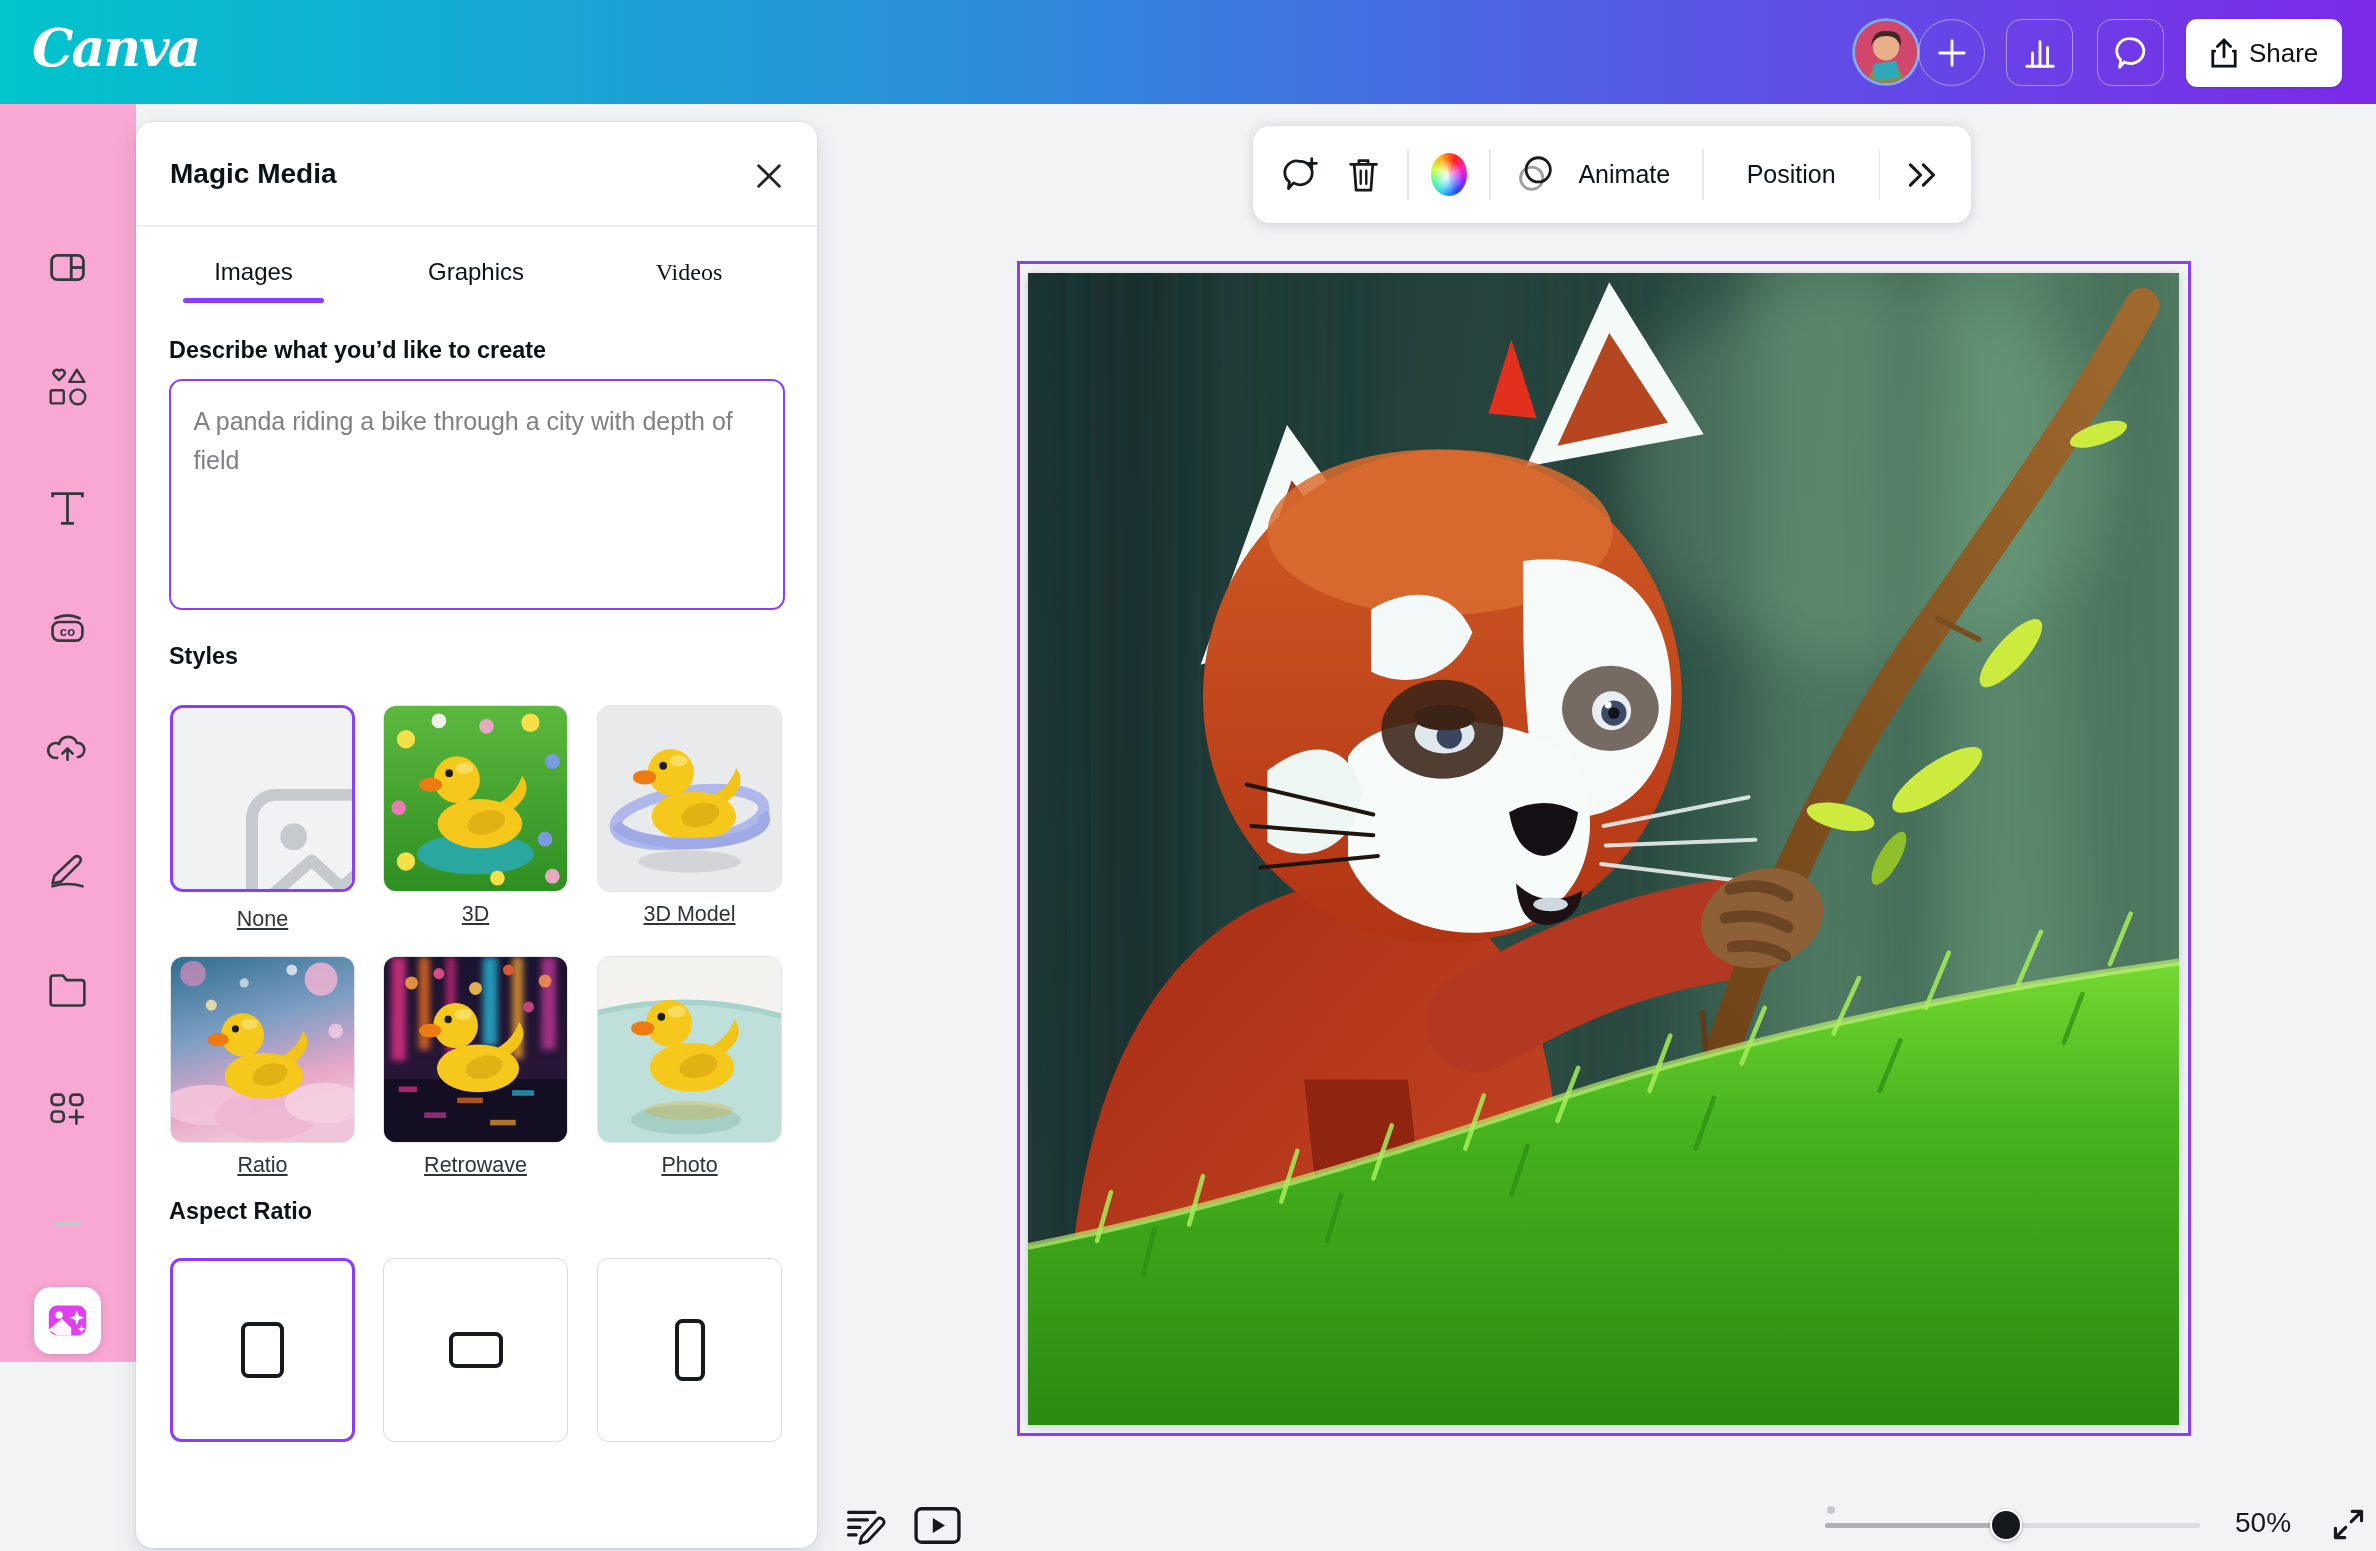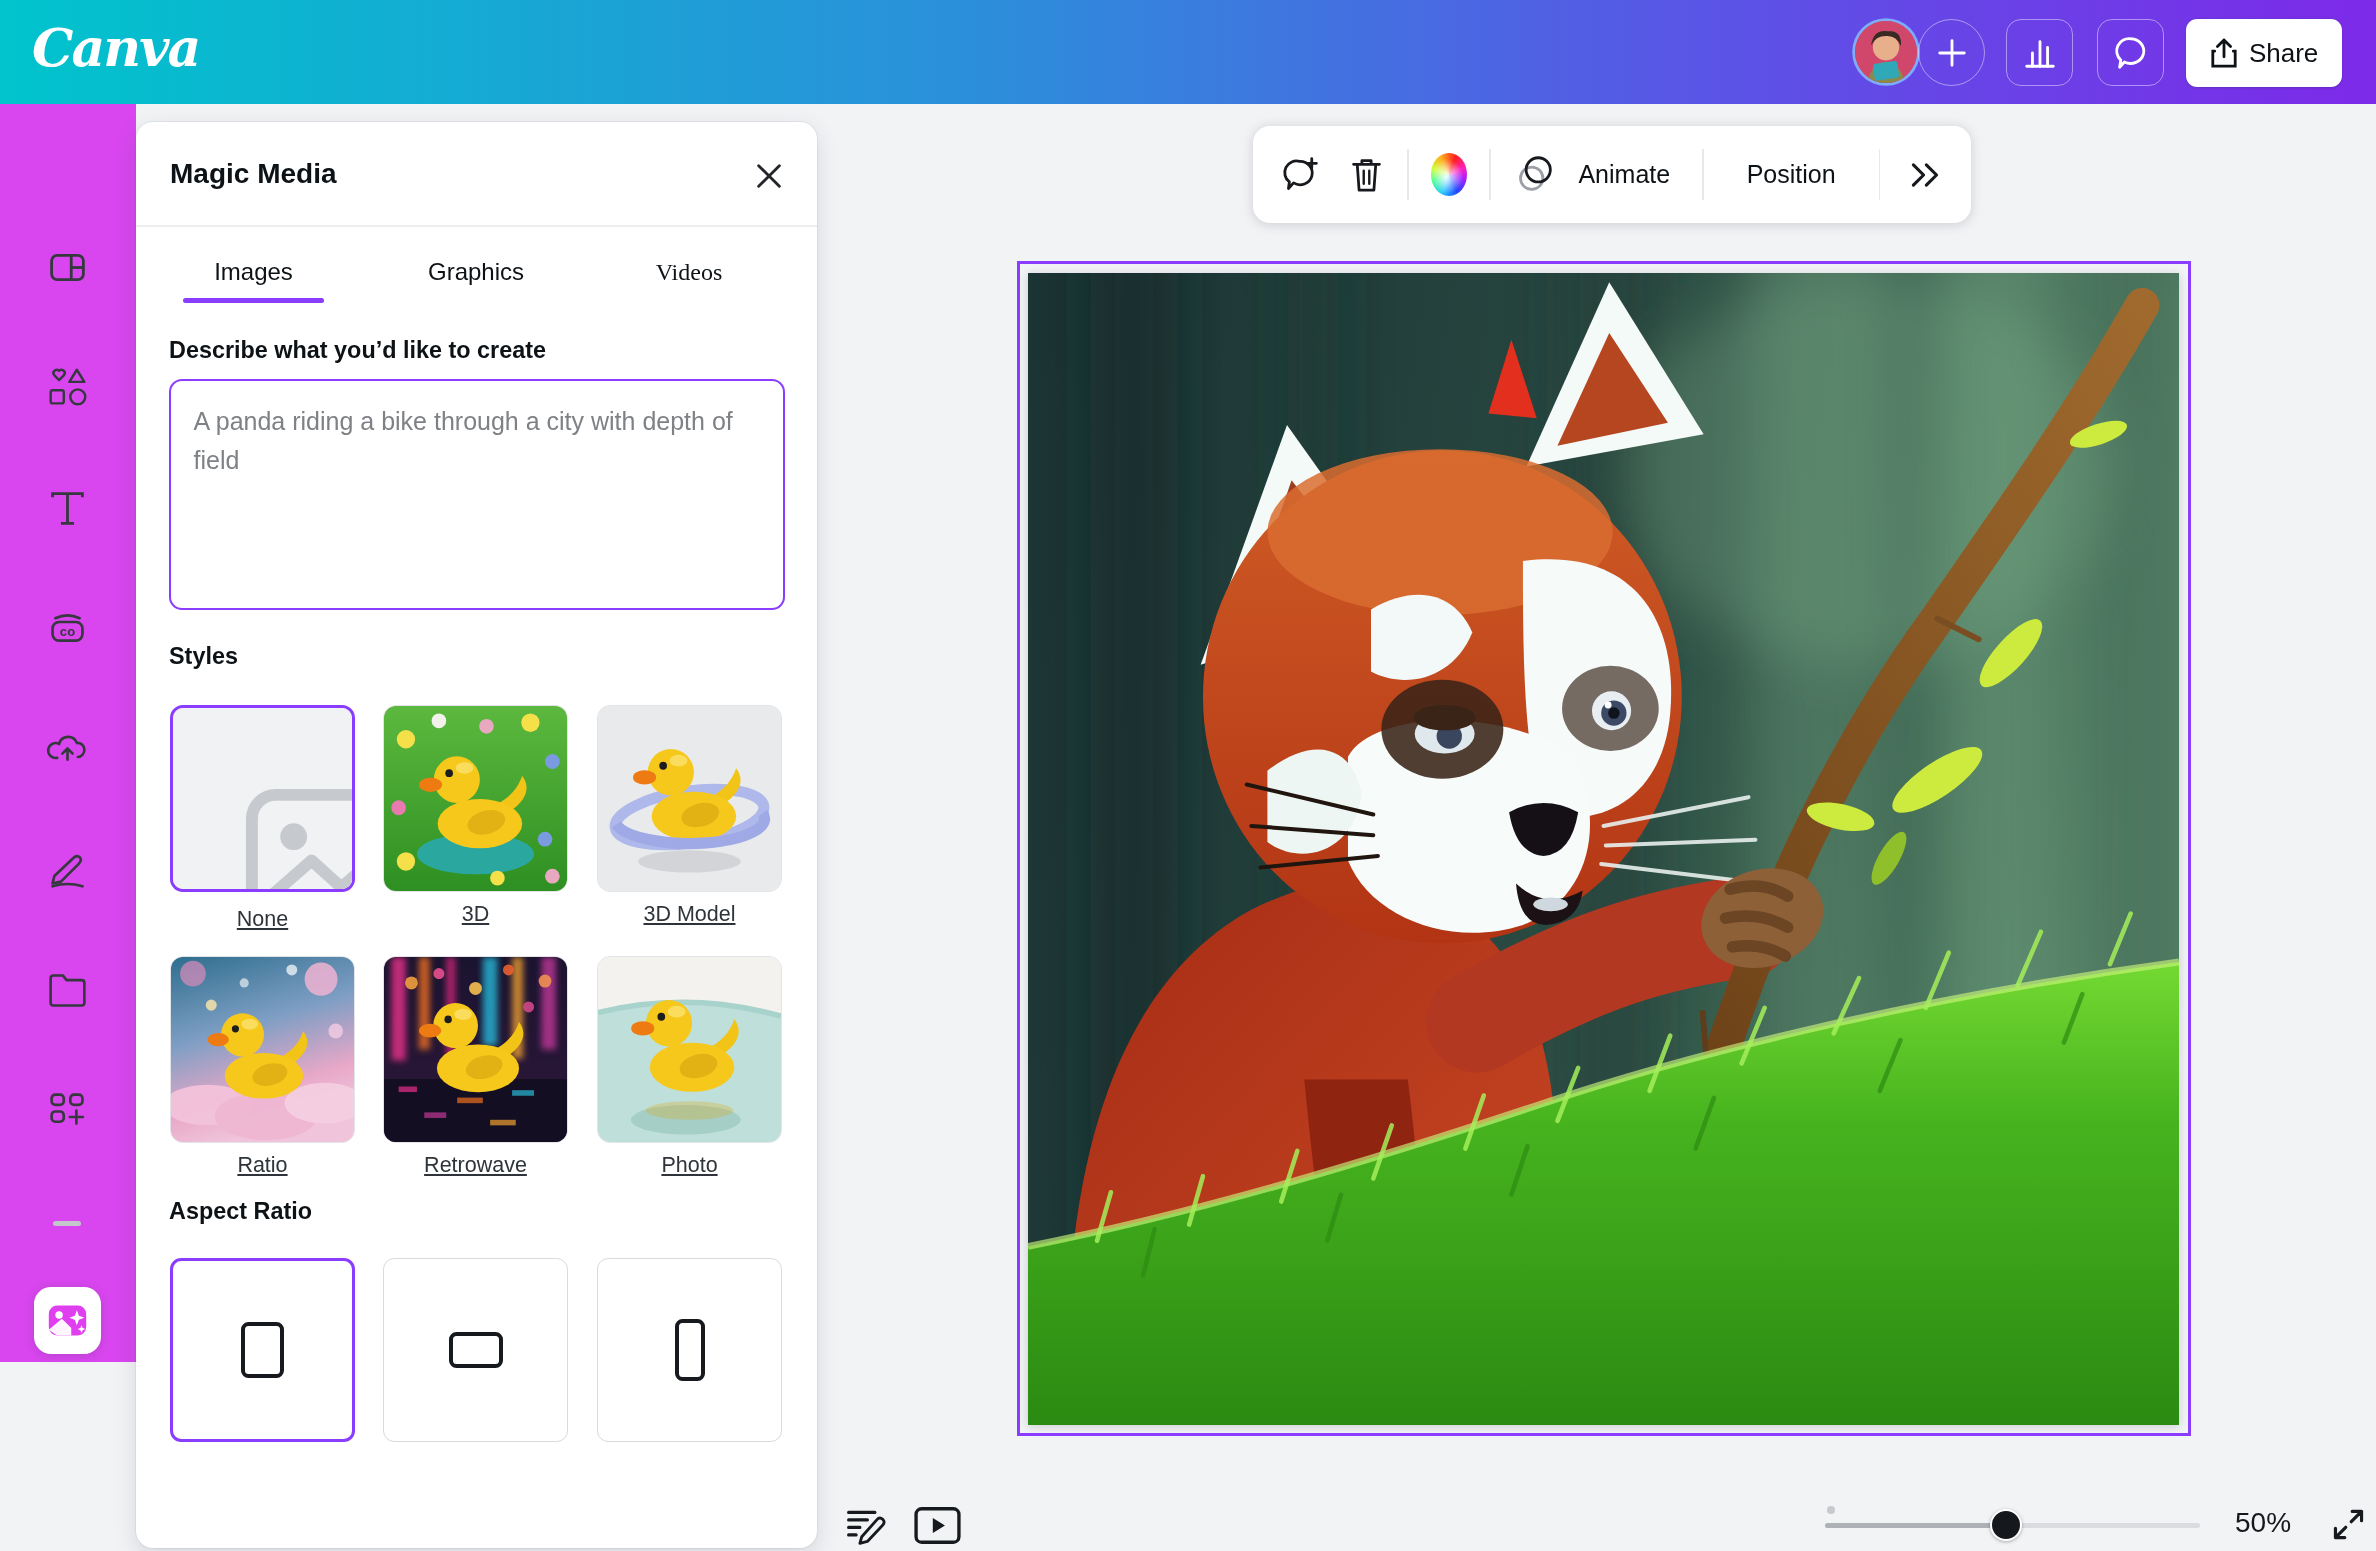--- a/index.html
+++ b/index.html
@@ -15,21 +15,21 @@
   .avatar { position:absolute; left:1855px; top:20.6px; width:62px; height:62px; border-radius:50%;
             overflow:hidden; background:#d1476b; box-shadow:0 0 0 2.8px rgba(130,190,255,.85); }
   .ghost-btn { position:absolute; top:19px; width:67px; height:67px; border:1.4px solid rgba(255,255,255,.45);
                border-radius:15px; display:flex; align-items:center; justify-content:center; color:#fff; }
   .ghost-btn.circle { border-radius:50%; }
   .share-btn { position:absolute; left:2186px; top:19px; width:156px; height:68px; background:#fff;
                border-radius:11.2px; display:flex; align-items:center; justify-content:center; gap:11.2px;
                font-size:26px; font-weight:500; color:#0d1216; box-shadow:0 0.9px 2.8px rgba(0,0,0,.15); }
 
   
-  .sidebar { position:absolute; left:0; top:104px; width:136px; height:1258px; background:#d946ef; }
+  .sidebar { position:absolute; left:0; top:104px; width:136px; height:1258px; background:#f9a8d4; }
   .side-item { position:absolute; left:34px; width:67px; height:67px; display:flex;
                align-items:center; justify-content:center; color:#35393d; border-radius:13px; }
   .side-dash { position:absolute; left:53px; width:28px; height:4.7px; border-radius:2.8px; background:#c3c6ca; }
   .mm-btn { position:absolute; left:34px; top:1183px; width:67px; height:67px; background:#fff;
             border-radius:17px; display:flex; align-items:center; justify-content:center;
             box-shadow:0 1.9px 9.4px rgba(40,50,60,.18); }
 
   
   .panel { position:absolute; left:136px; top:122px; width:681px; height:1426px; background:#fff;
            border-radius:17px; box-shadow:0 0 0 0.9px rgba(64,87,109,.08),0 7.5px 22.5px rgba(57,76,96,.16);padding-left:23px; }
@@ -61,21 +61,21 @@
   .sel-frame { position:absolute; left:881px; top:157px; width:1174px; height:1175px;
                border:3.7px solid #8b3dff; }
   .page-img { position:absolute; left:892px; top:169px; width:1151px; height:1152px; background:#22403e;
               box-shadow:0 1.9px 9.4px rgba(30,40,50,.2); }
   .page-img svg { display:block; width:100%; height:100%; }
 
   
   .toolbar { position:absolute; left:1253px; top:126px; width:718px; height:97px; background:#fff;
              border-radius:17px; box-shadow:0 1.9px 11.2px rgba(40,50,60,.18); display:flex;
              align-items:center; padding:0 28px; gap:22.5px; }
-  .tool-ic { width:49px; height:49px; display:flex; align-items:center; justify-content:flex-end; color:#16191d; }
+  .tool-ic { width:49px; height:49px; display:flex; align-items:center; justify-content:flex-start; color:#16191d; }
   .tdiv { width:1.9px; height:51px; background:#e6e8ea; }
   .tool-label { font-size:25px; color:#0d1216; padding:0 9.4px; }
   .color-dot { width:43px; height:43px; border-radius:50%;
                background:radial-gradient(circle at 42% 55%, rgba(255,255,255,.95) 0%, rgba(255,255,255,0) 55%),
                conic-gradient(from 20deg,#ff2020,#ff20c0,#a020ff,#2048ff,#20c8ff,#20ff80,#c8ff20,#ffb020,#ff2020); }
 
   
   .foot-ic { position:absolute; color:#16191d; display:flex; align-items:center; justify-content:center; }
   .zoom-track { position:absolute; left:1825px; top:1523px; width:375px; height:4.7px; border-radius:2.8px; background:#dadcdf; }
   .zoom-fill { position:absolute; left:0; top:0; height:4.7px; width:180px; border-radius:2.8px; background:#aeb2b6; }

